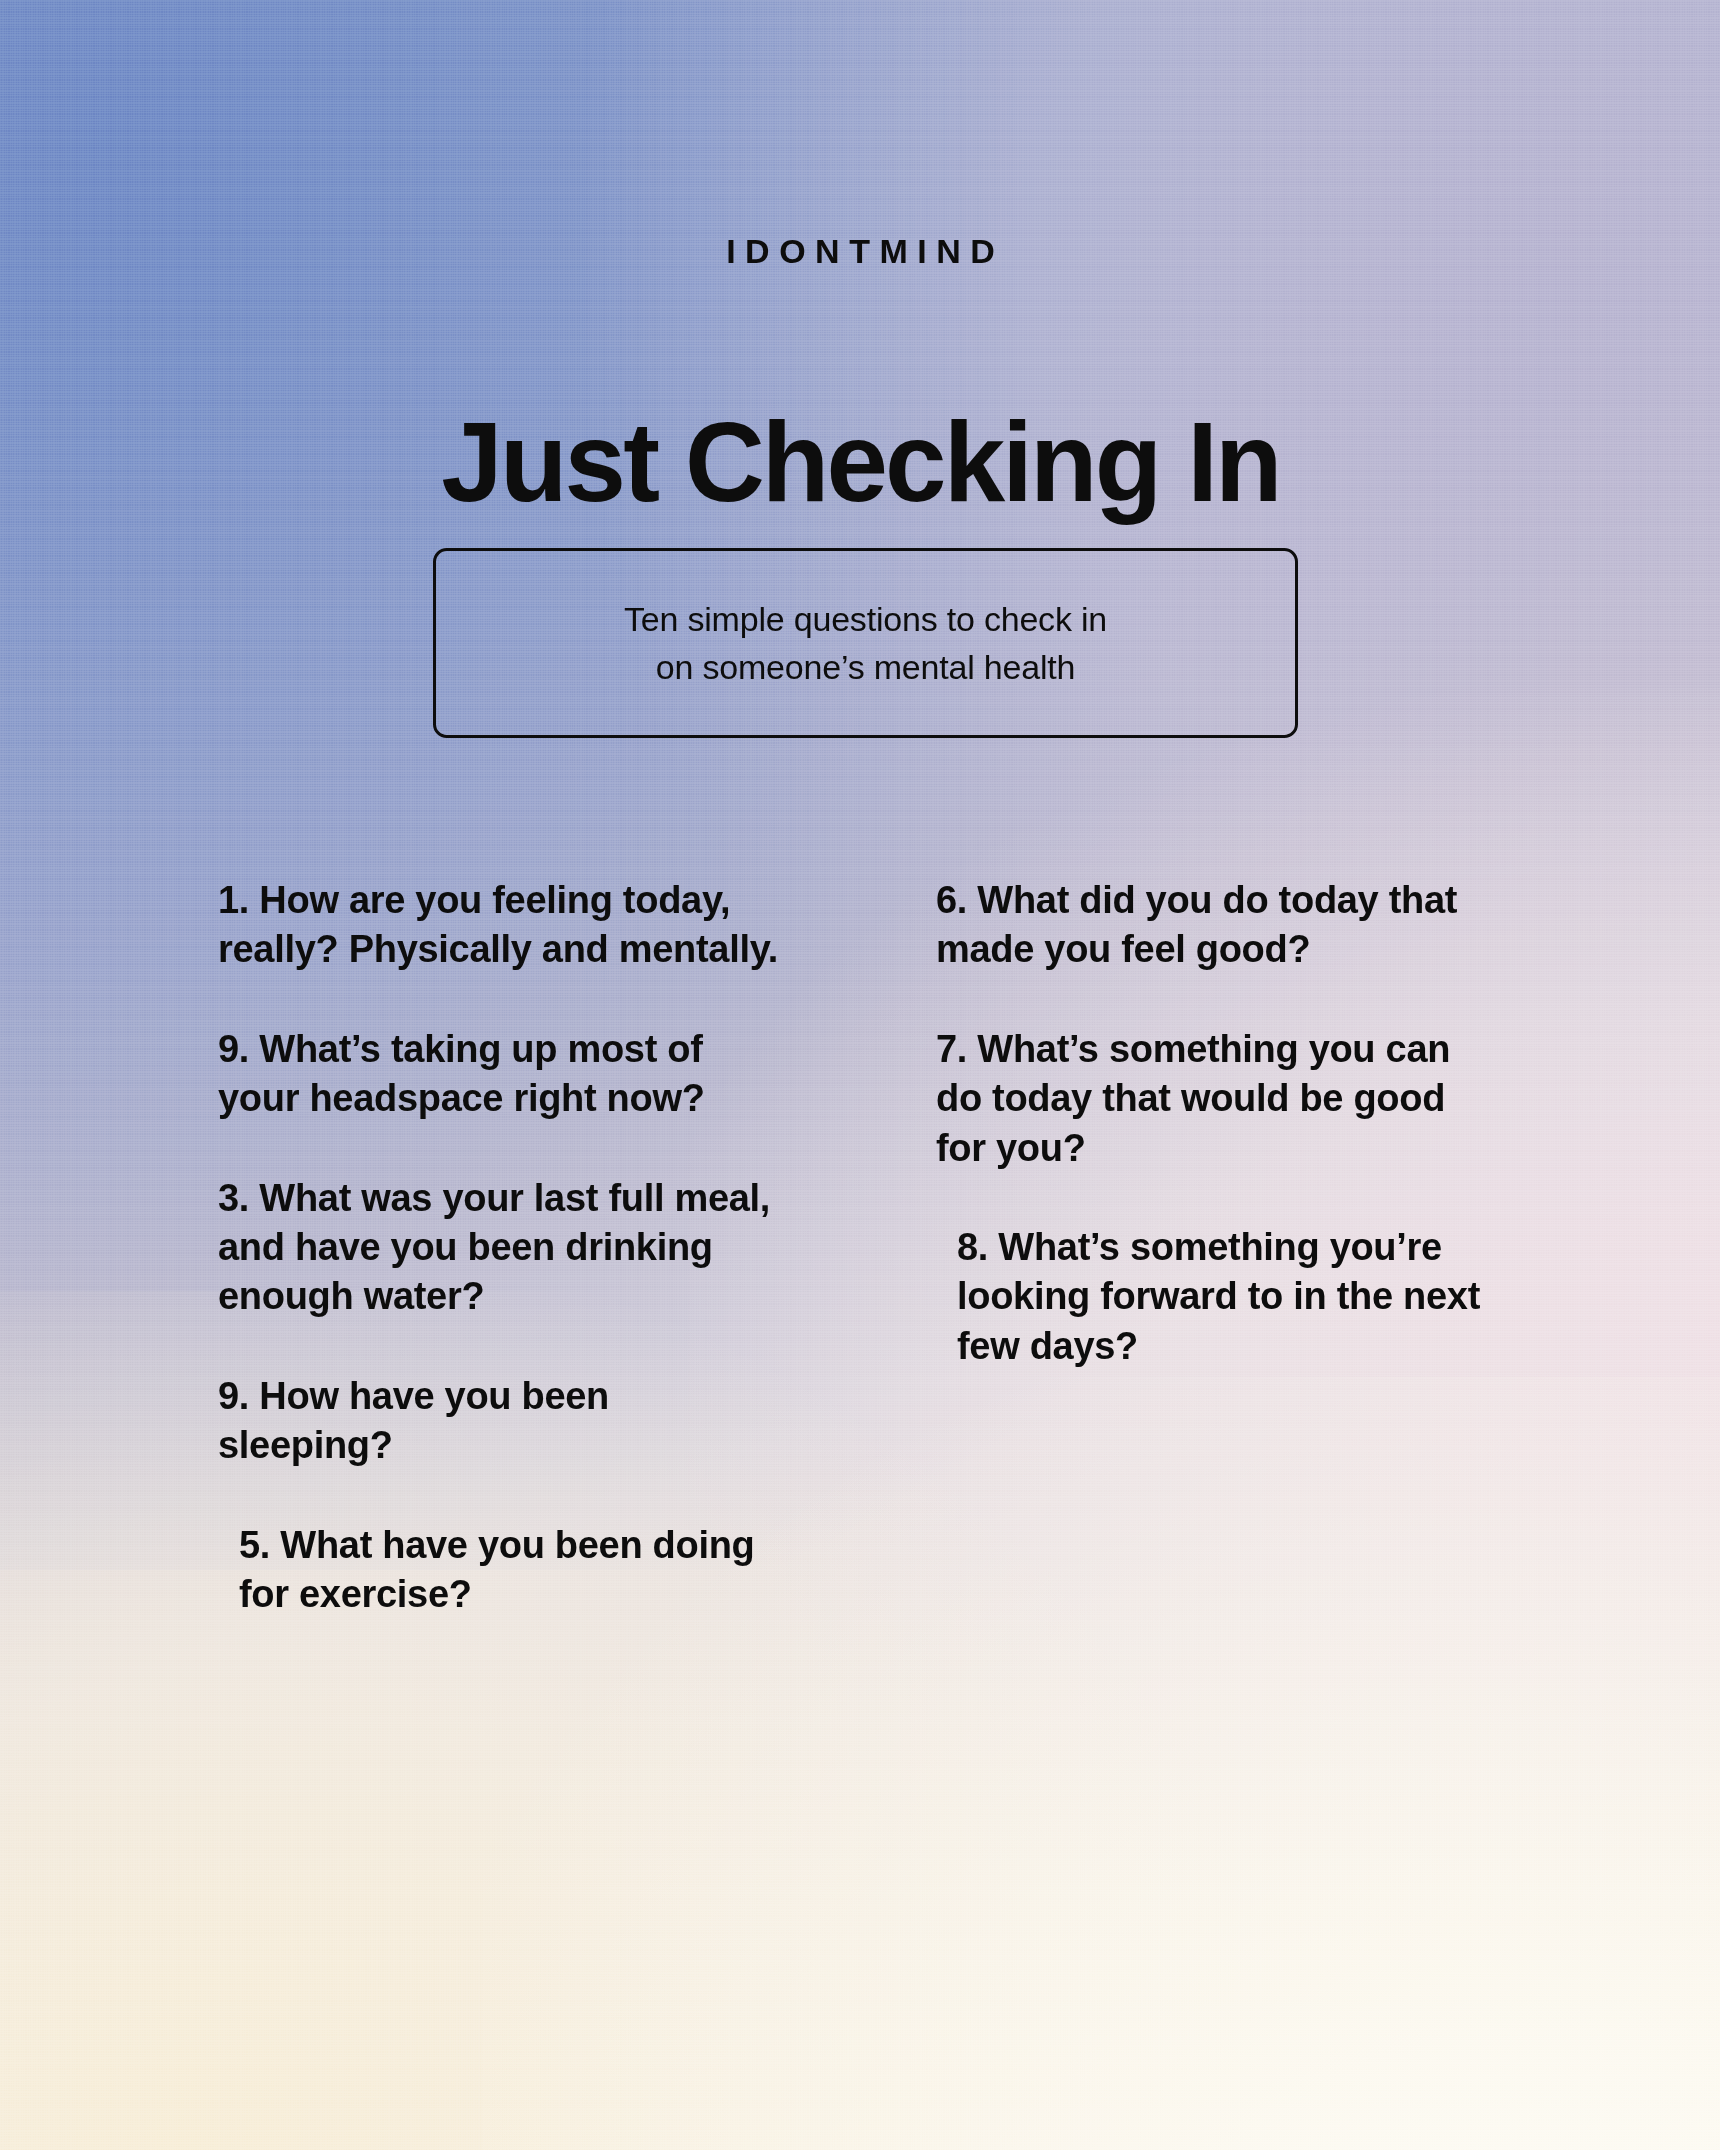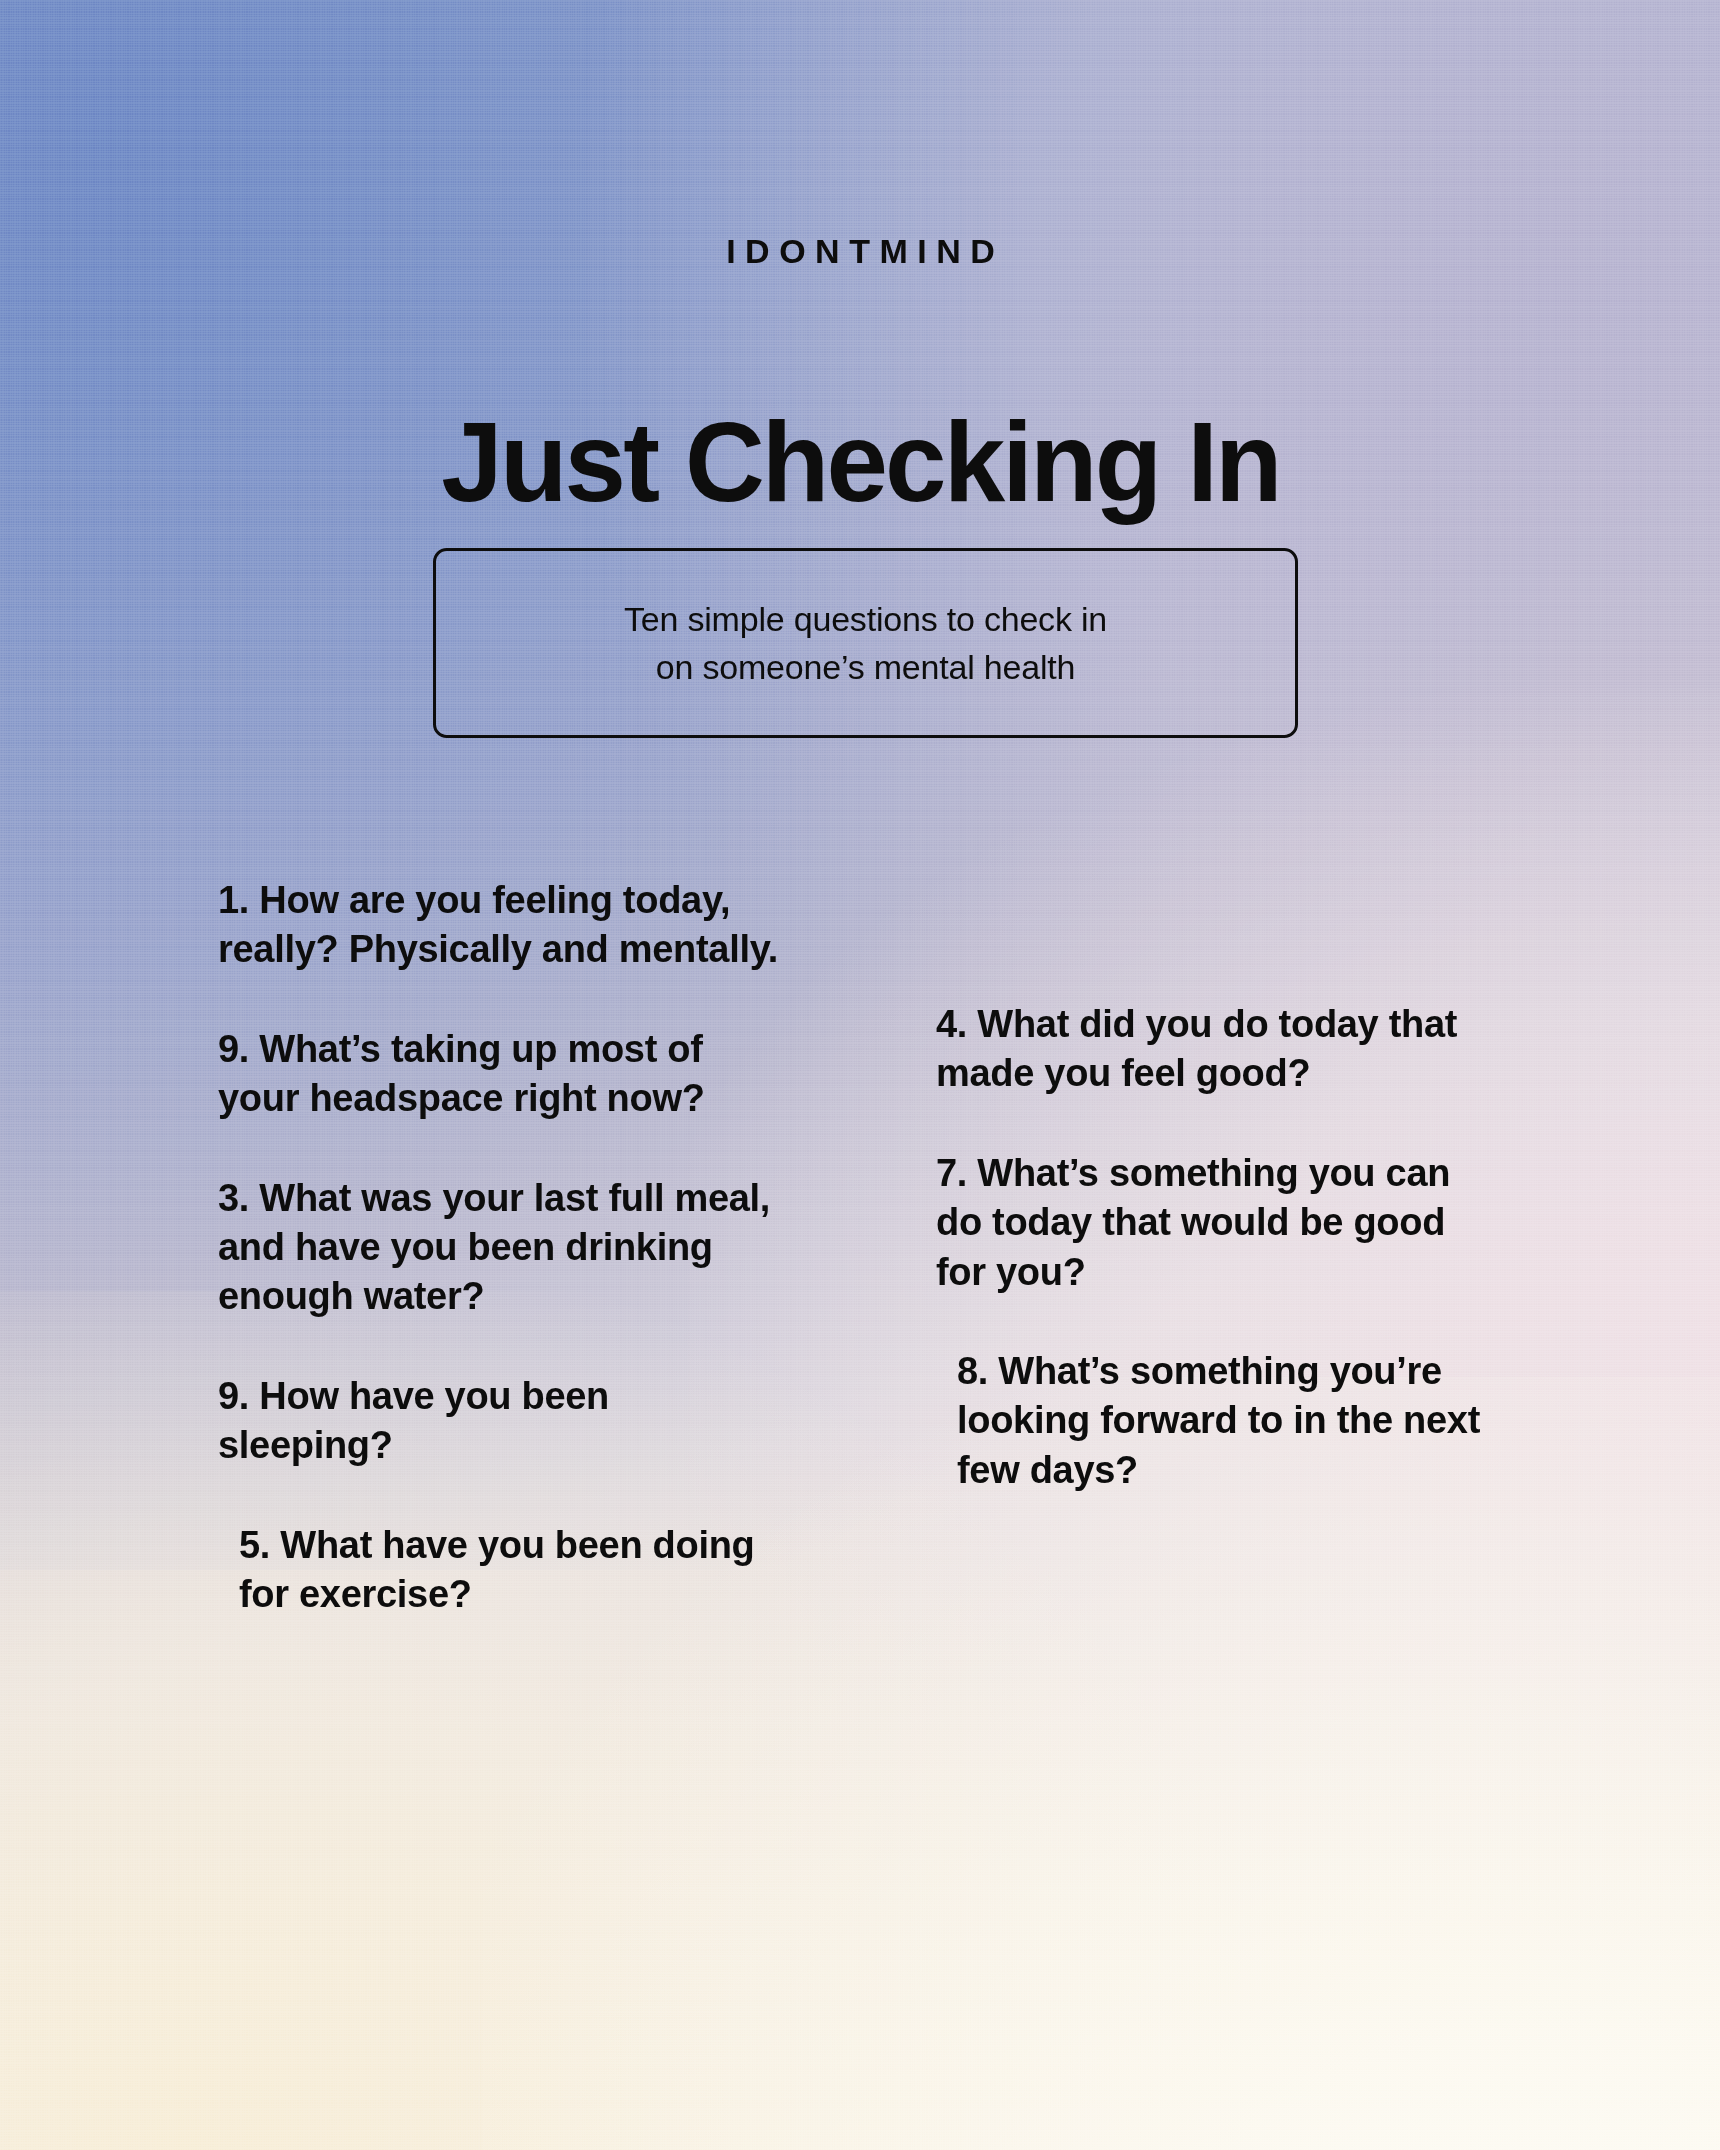--- a/index.html
+++ b/index.html
@@ -160,21 +160,20 @@
 
   .columns {
     position: absolute;
     top: 876px;
     left: 0;
     width: 100%;
     display: flex;
     box-sizing: border-box;
     padding-left: 218px;
     padding-right: 120px;
-    align-items: center;
   }
   .column {
     width: 602px;
     flex: 0 0 auto;
   }
   .column.right {
     margin-left: 116px;
   }
 
   .question {
@@ -215,21 +214,21 @@
 
       <div class="column left">
         <p class="question">1. How are you feeling today, really? Physically and mentally.</p>
         <p class="question">9. What’s taking up most of your headspace right now?</p>
         <p class="question">3. What was your last full meal, and have you been drinking enough water?</p>
         <p class="question">9. How have you been sleeping?</p>
         <p class="question">5. What have you been doing for exercise?</p>
       </div>
 
       <div class="column right">
-        <p class="question">4. What did you do today that made you feel good?</p>
+        <p class="question">6. What did you do today that made you feel good?</p>
         <p class="question">7. What’s something you can do today that would be good for you?</p>
         <p class="question">8. What’s something you’re looking forward to in the next few days?</p>
       </div>
 
     </div>
   </div>
 </div>
 
 
 </body></html>

